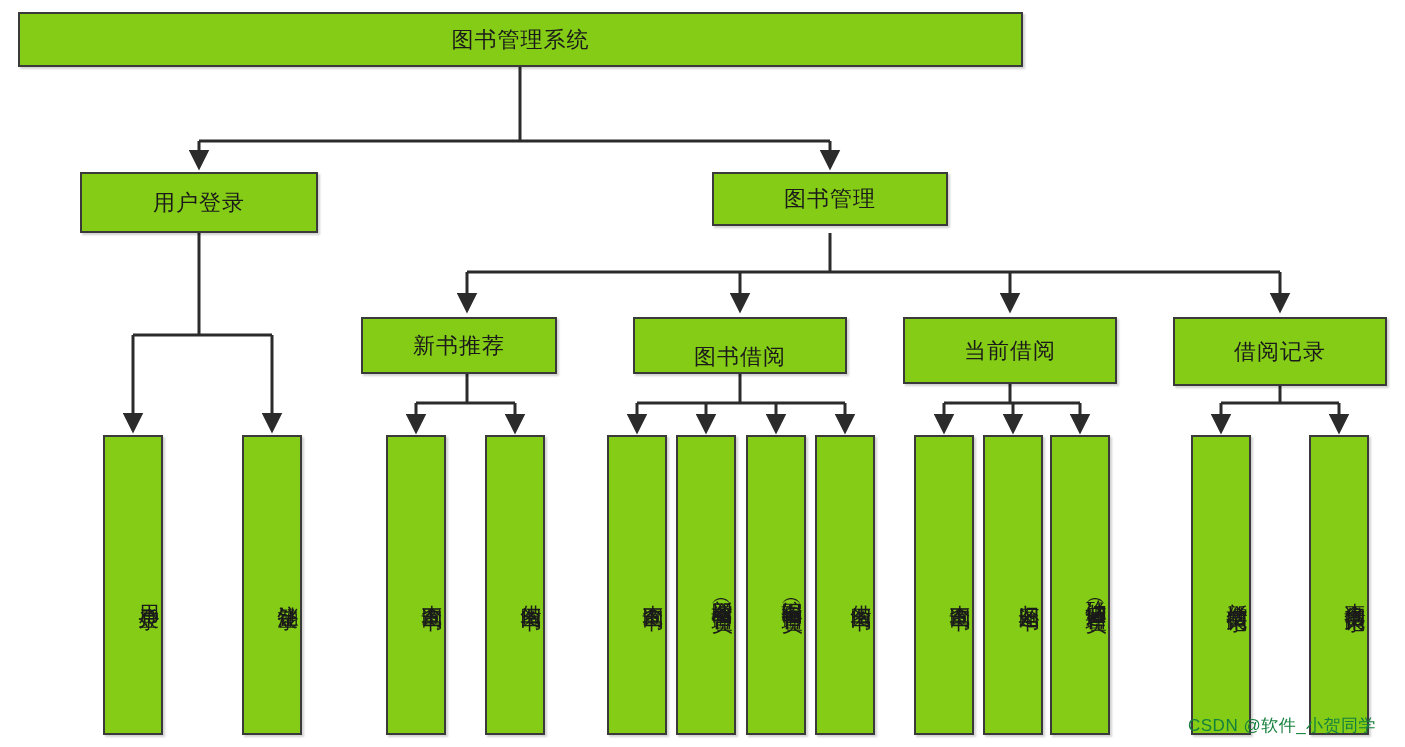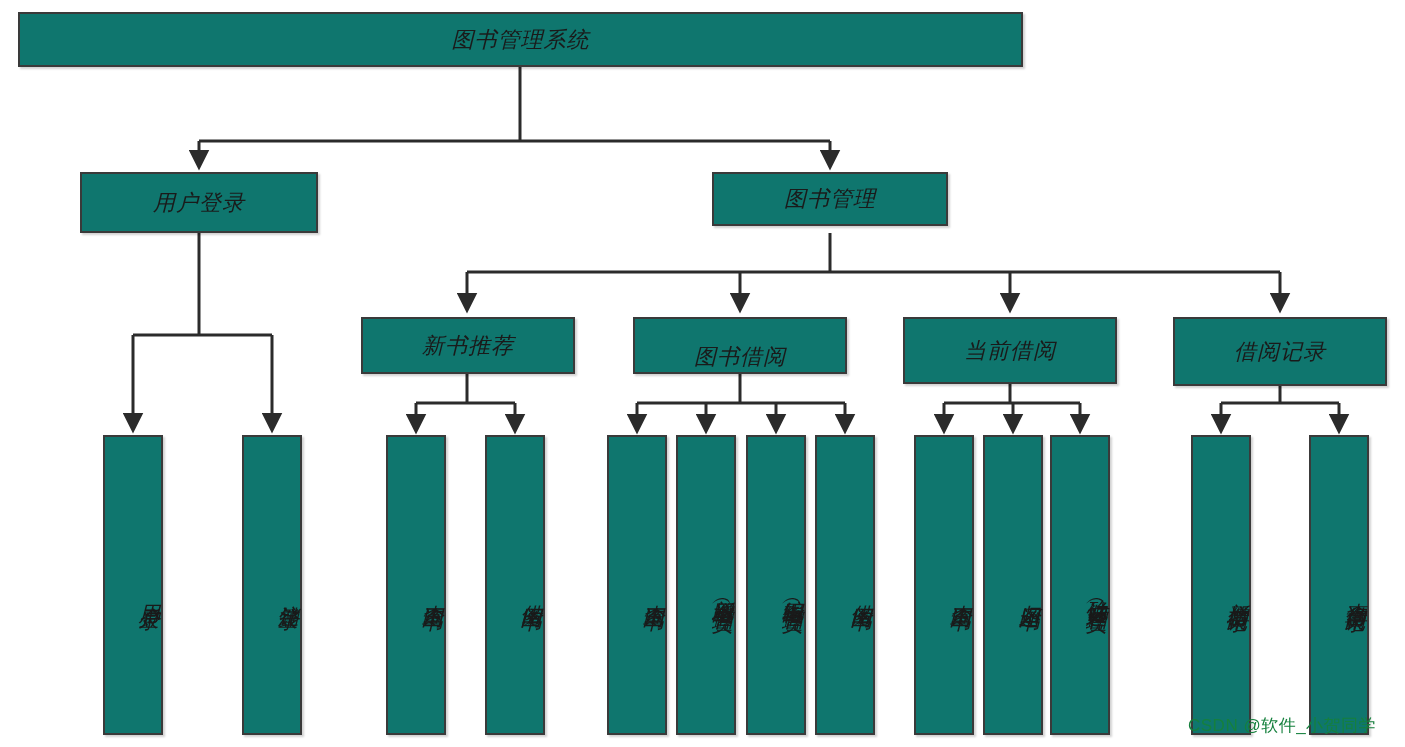--- a/index.html
+++ b/index.html
@@ -20,28 +20,27 @@
   #wires {
     position: absolute;
     left: 0;
     top: 0;
     width: 1405px;
     height: 747px;
   }
   .node {
     position: absolute;
     box-sizing: border-box;
-    background: #0f766e;
+    background: #84cc16;
     border: 2px solid #3a3a3a;
     box-shadow: 2px 2px 2px rgba(0,0,0,0.18);
     display: flex;
     align-items: center;
     justify-content: center;
     color: #1a1a1a;
-    font-style: italic;
   }
   .node.horiz {
     font-size: 22px;
     letter-spacing: 1px;
   }
   .node.vert {
     writing-mode: vertical-rl;
     text-orientation: upright;
     font-size: 21px;
     line-height: 1.18;
@@ -125,21 +124,21 @@
     <span>图书管理系统</span>
   </div>
 
   <div class="node horiz" style="left:80px; top:172px; width:238px; height:61px;">
     <span>用户登录</span>
   </div>
   <div class="node horiz" style="left:712px; top:172px; width:236px; height:54px;">
     <span>图书管理</span>
   </div>
 
-  <div class="node horiz" style="left:361px; top:317px; width:214px; height:57px;text-align:center;">
+  <div class="node horiz" style="left:361px; top:317px; width:196px; height:57px;text-align:center;">
     <span>新书推荐</span>
   </div>
   <div class="node horiz" style="left:633px; top:317px; width:214px; height:57px;align-items:flex-end;">
     <span>图书借阅</span>
   </div>
   <div class="node horiz" style="left:903px; top:317px; width:214px; height:67px;">
     <span>当前借阅</span>
   </div>
   <div class="node horiz" style="left:1173px; top:317px; width:214px; height:69px;justify-content:center;">
     <span>借阅记录</span>

